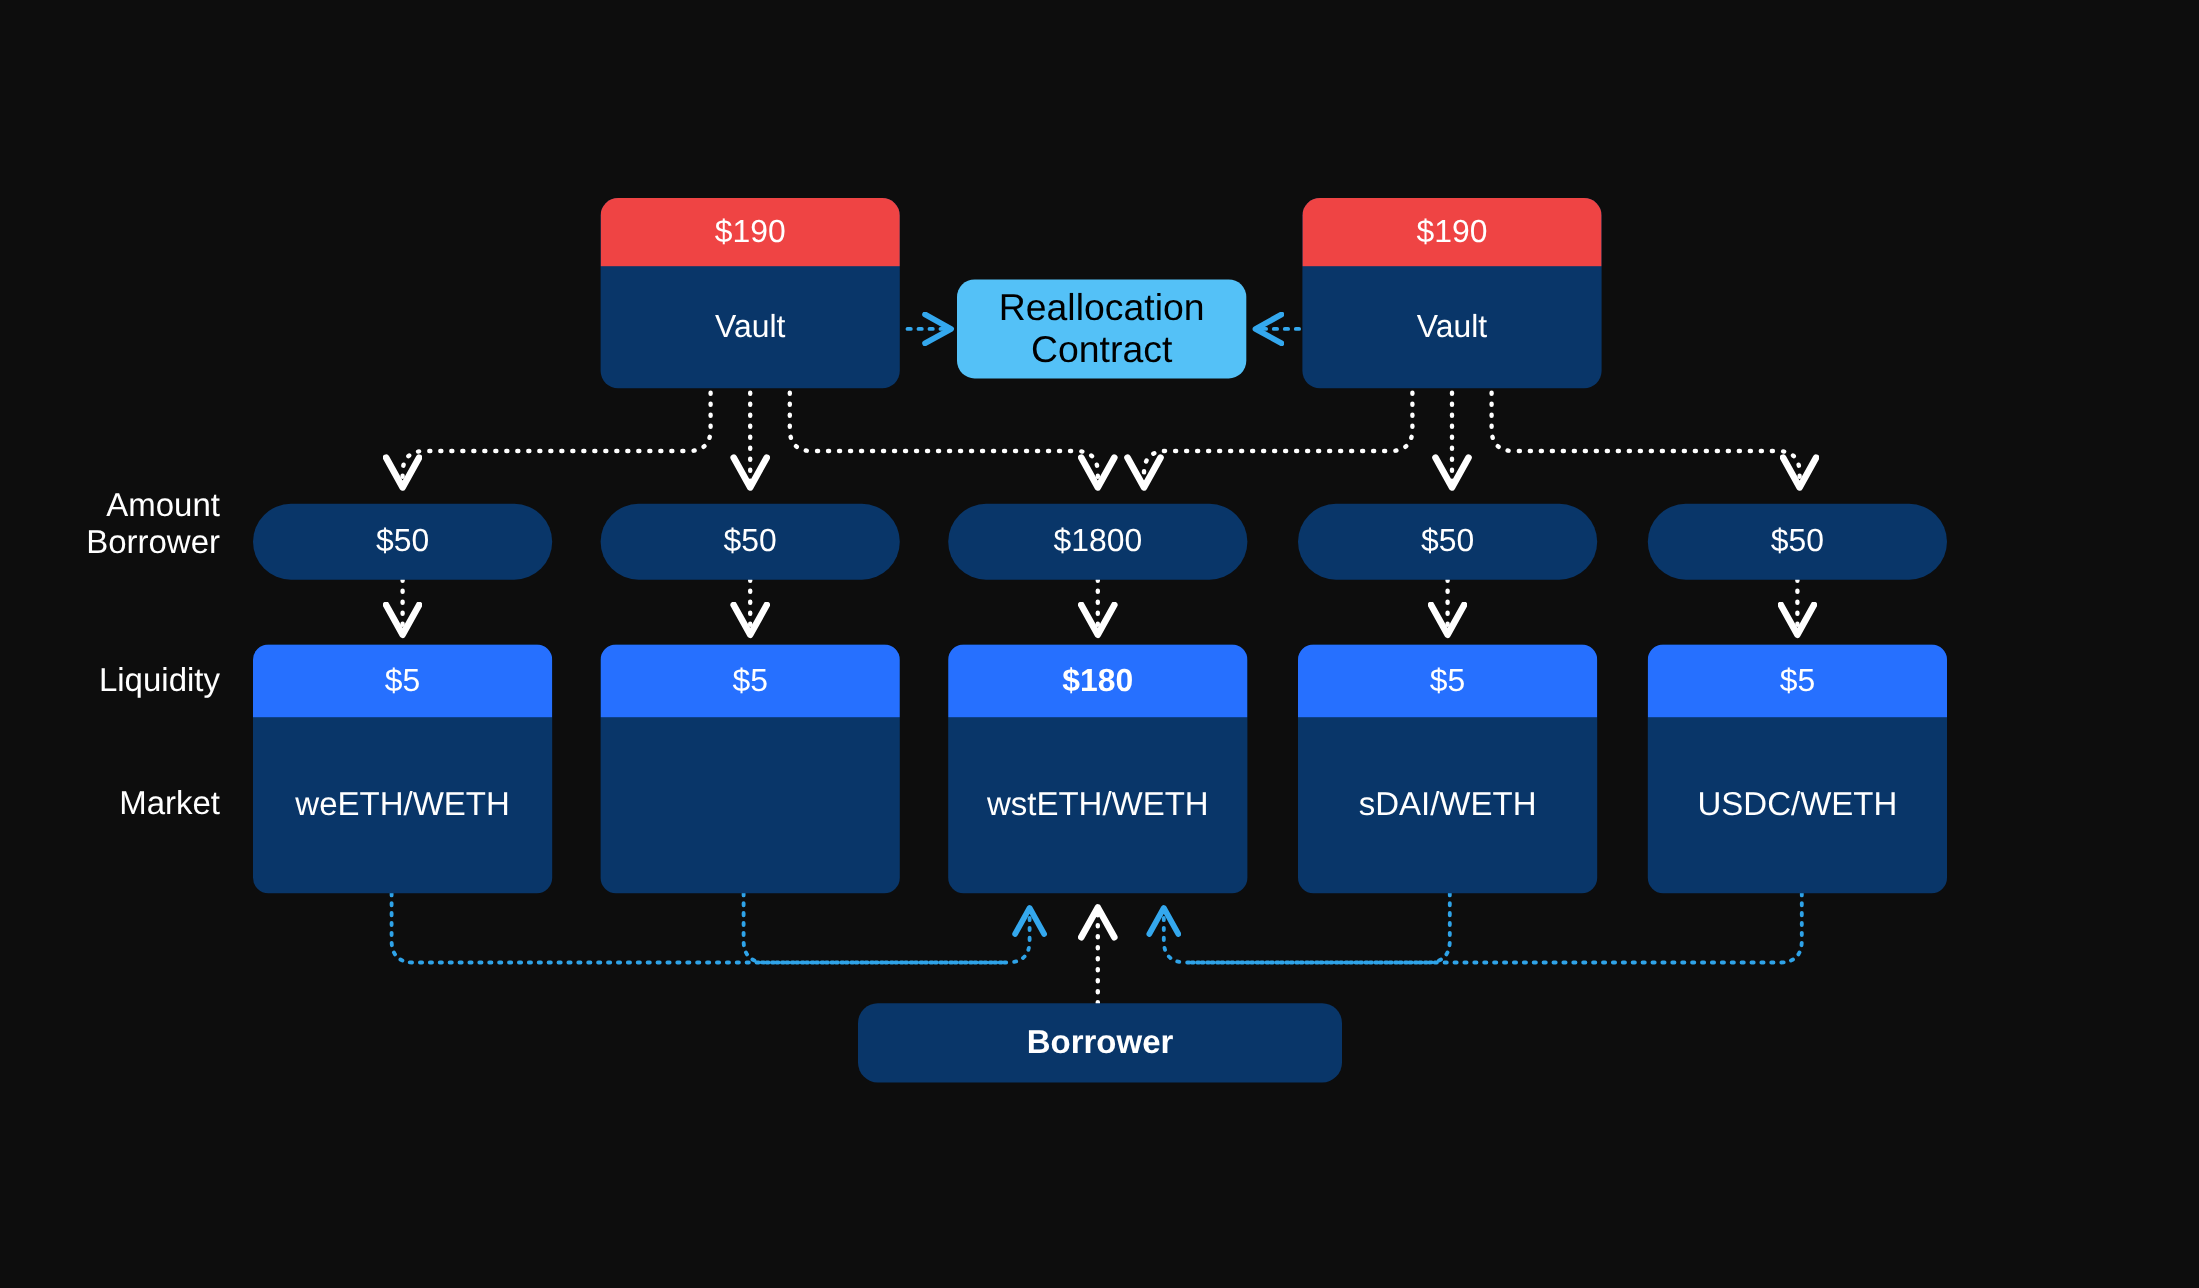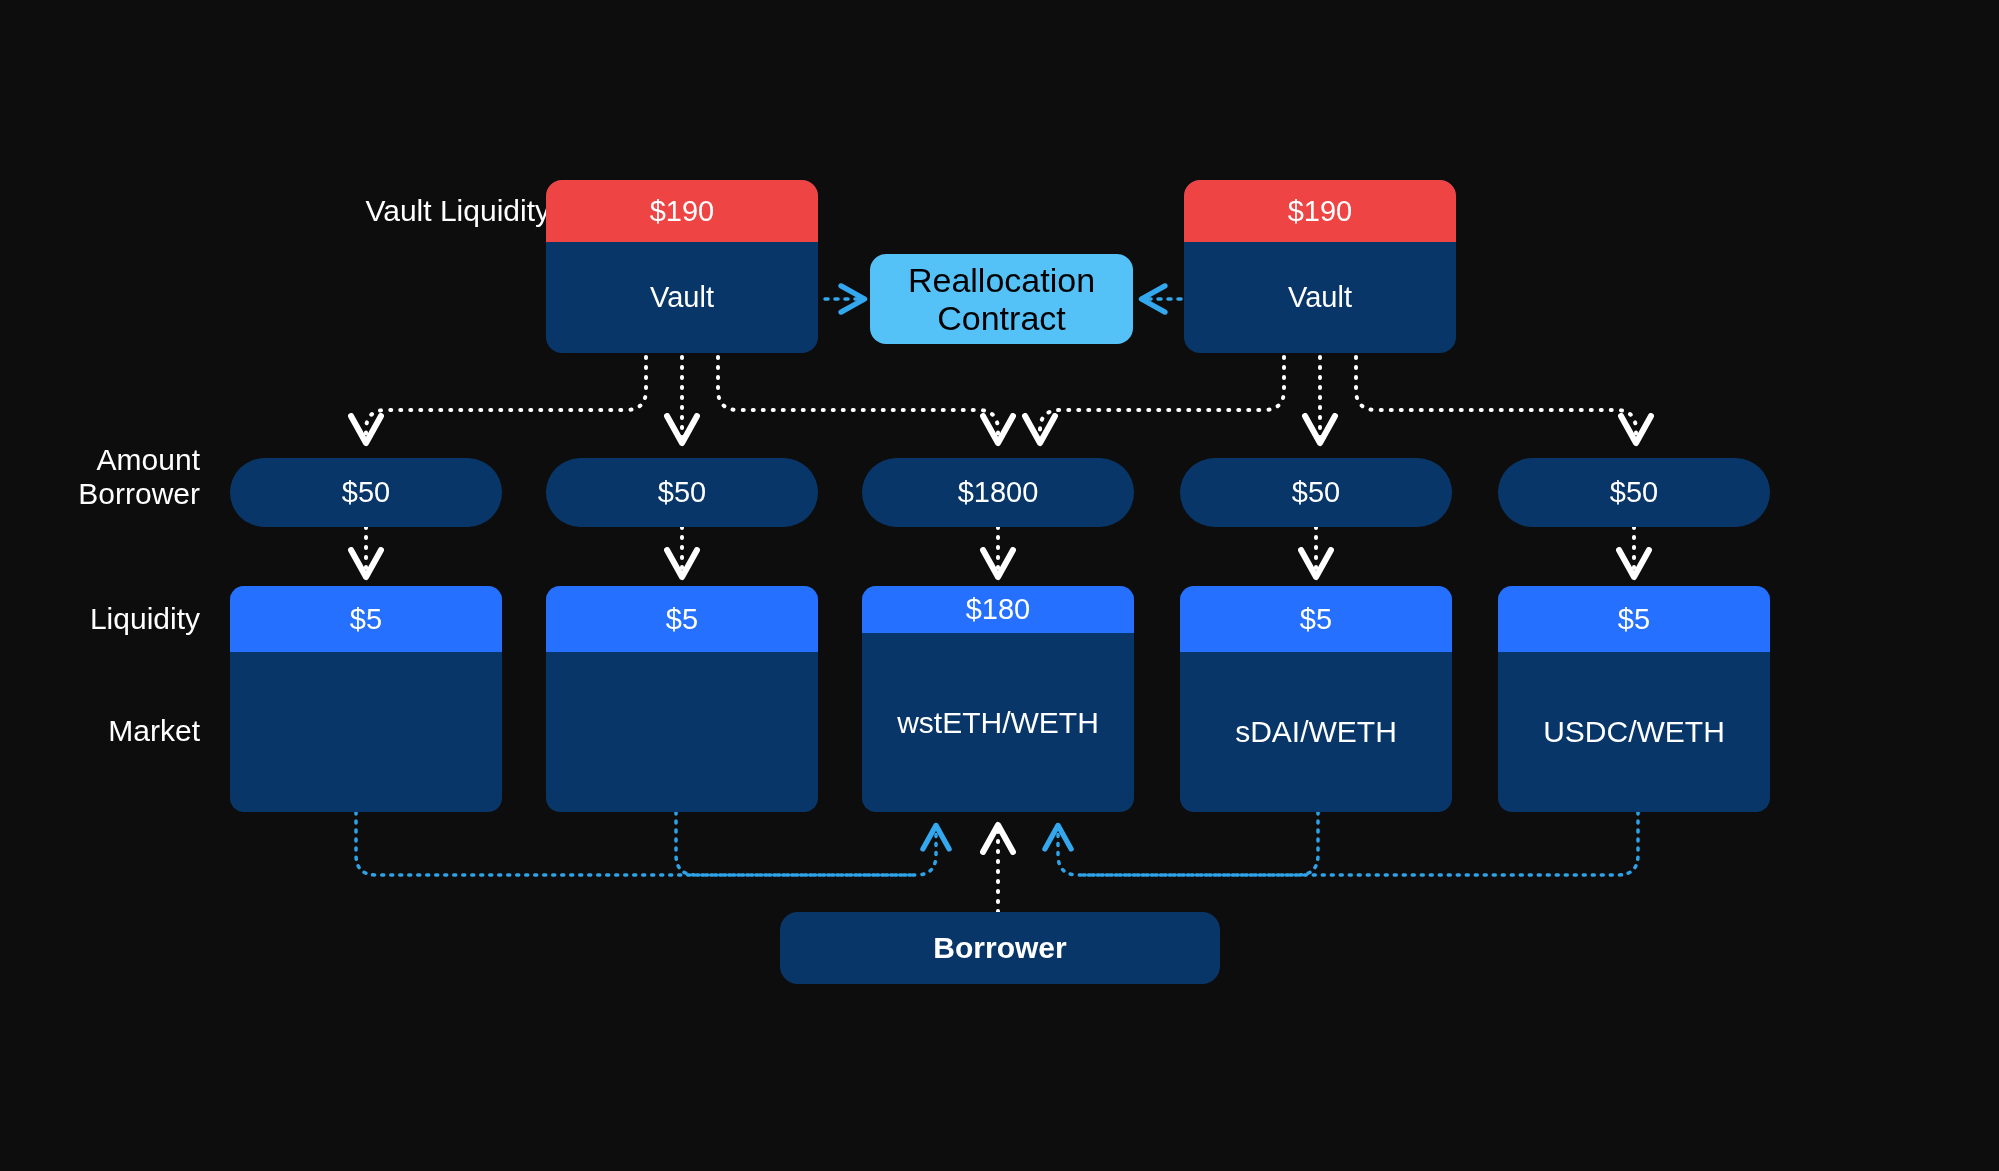--- a/index.html
+++ b/index.html
@@ -178,21 +178,20 @@
       <path d="M1638 812 L1638 855 Q1638 875 1618 875 L1078 875 Q1058 875 1058 855 L1058 828" marker-end="url(#arrowBlue)"></path>
 
       <path d="M1318 812 L1318 855 Q1318 875 1298 875 L1078 875"></path>
     </g>
 
     <g>
       <path d="M998 912 L998 828" fill="none" stroke="#FFFFFF" stroke-width="4" stroke-dasharray="1 9" stroke-linecap="round" marker-end="url(#arrowWhite)"></path>
     </g>
   </svg>
 
-  <div class="row-label" style="left:170px; top:194px; width:380px;">Vault Liquidity</div>
 
   <div class="row-label" style="left:30px; top:443px; width:170px;">Amount
 Borrower</div>
 
   <div class="row-label" style="left:30px; top:602px; width:170px;">Liquidity</div>
 
   <div class="row-label" style="left:30px; top:714px; width:170px;">Market</div>
 
   <div class="node vault-box" style="left:546px; top:180px; width:272px; height:173px;">
     <div class="vault-top" style="height:62px;">$190</div>
@@ -220,28 +219,29 @@
   </div>
   <div class="node pill-box" style="left:1180px; top:458px; width:272px; height:69px;">
     <span>$50</span>
   </div>
   <div class="node pill-box" style="left:1498px; top:458px; width:272px; height:69px;">
     <span>$50</span>
   </div>
 
   <div class="node market-box" style="left:230px; top:586px; width:272px; height:226px;">
     <div class="market-top" style="height:66px;">$5</div>
+    <div class="market-body">weETH/WETH</div>
   </div>
 
   <div class="node market-box" style="left:546px; top:586px; width:272px; height:226px;">
     <div class="market-top" style="height:66px;">$5</div>
   </div>
 
   <div class="node market-box" style="left:862px; top:586px; width:272px; height:226px;">
-    <div class="market-top" style="height:47px;">$180</div>
+    <div class="market-top" style="height:66px;font-weight:bold;">$180</div>
     <div class="market-body">wstETH/WETH</div>
   </div>
 
   <div class="node market-box" style="left:1180px; top:586px; width:272px; height:226px;">
     <div class="market-top" style="height:66px;">$5</div>
     <div class="market-body">sDAI/WETH</div>
   </div>
 
   <div class="node market-box" style="left:1498px; top:586px; width:272px; height:226px;">
     <div class="market-top" style="height:66px;">$5</div>

